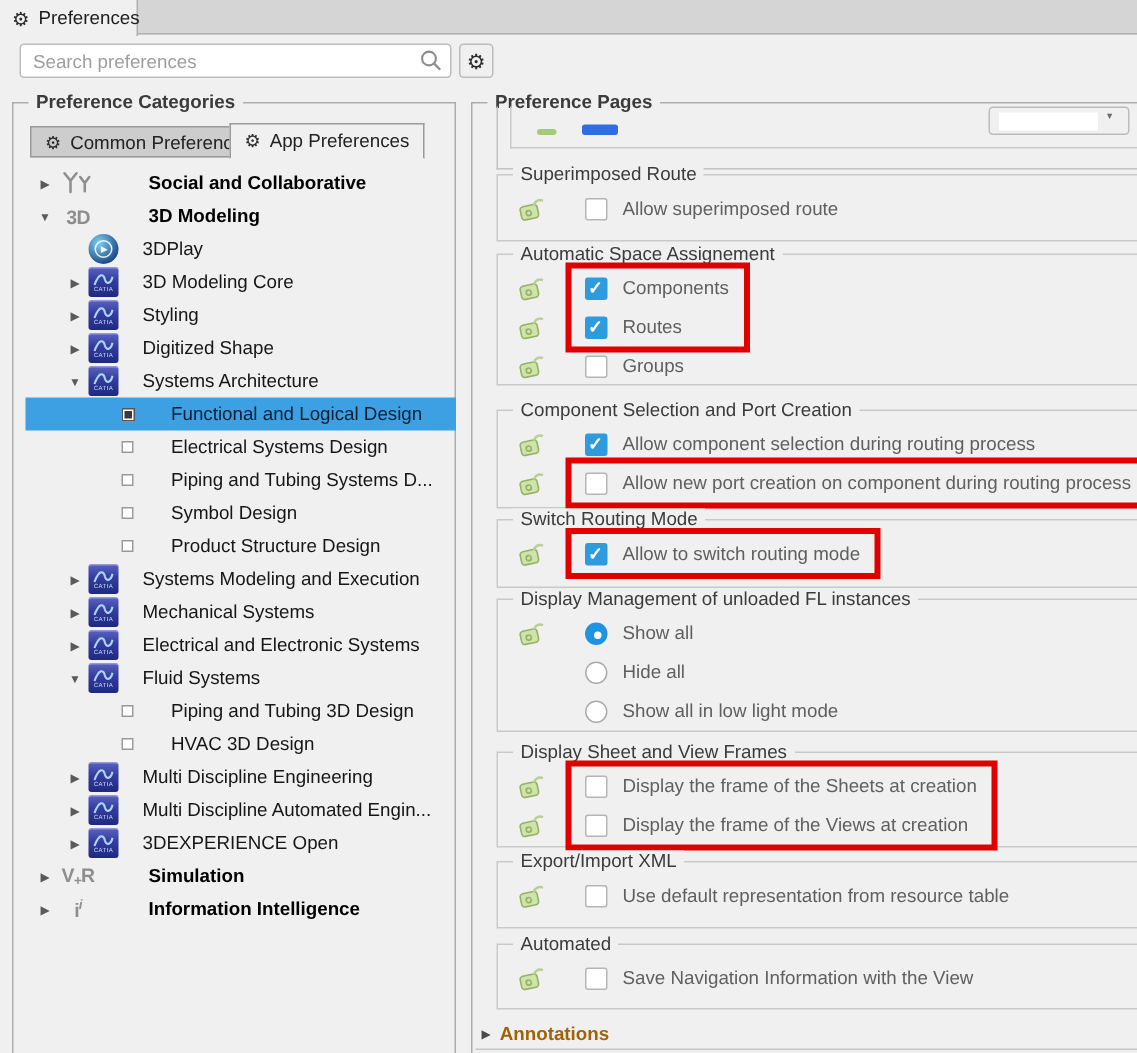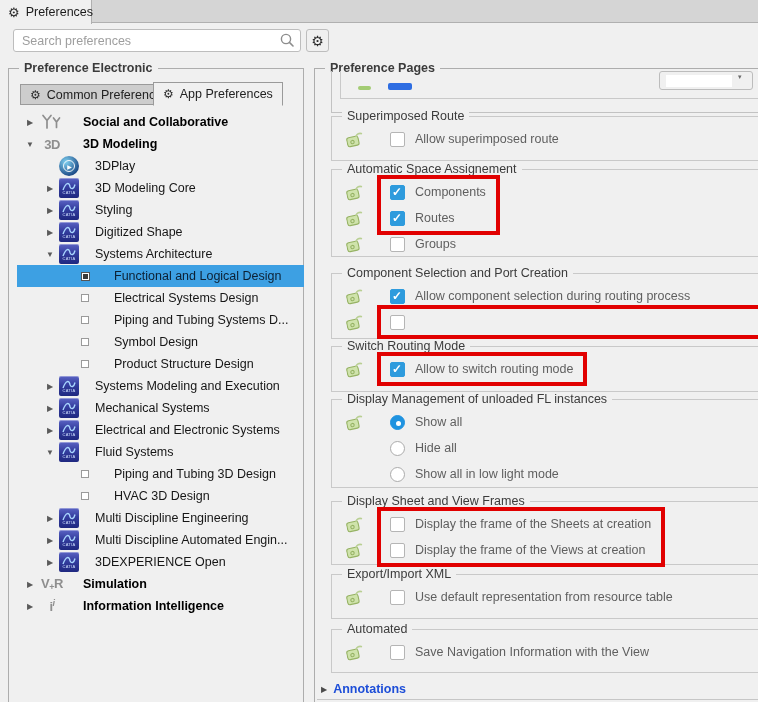--- a/index.html
+++ b/index.html
@@ -33,21 +33,21 @@
   #tab-app { left:144px; top:13px; height:24px; background:#f0f0f0; border:1px solid #9a9a9a; border-bottom-color:#f0f0f0; z-index:2; }
   
   #tree { position:absolute; left:8px; top:42px; width:287px; }
   .trow { display:flex; align-items:center; height:22px; cursor:default; }
   .trow.sel { background:#3da0e3; }
   .trow.sel .tlabel { color:#0c2033;text-align:right; }
   .arrow { width:14px; text-align:center; font-size:8px; color:#5a5a5a; flex:none; }
   .lvl1 { padding-left:6px; }
   .lvl2 { padding-left:26px; }
   .lvl3 { padding-left:62px; }
-  .ticonwrap { width:30px; display:flex; justify-content:center; align-items:center; margin-right:16px; flex:none; }
+  .ticonwrap { width:30px; display:flex; justify-content:center; align-items:center; margin-right:32px; flex:none; }
   .lvl2 .ticonwrap { width:24px; margin-right:14px; }
   .bulletwrap { width:12px; display:flex; justify-content:center; align-items:center; margin-right:23px; flex:none; }
   .bullet { width:8px; height:8px; background:#fff; border:1px solid #9a9a9a; }
   .bullet.filled { width:9px; height:9px; border:1px solid #555; display:flex; align-items:center; justify-content:center; }
   .bullet.filled::after { content:""; width:5px; height:5px; background:#3a3a3a; }
   .tlabel { white-space:nowrap; color:#161616; }
   .tlabel.b { font-weight:bold; color:#000; }
   .tico { color:#8e8e8e; font-weight:bold; font-size:13px; letter-spacing:-0.5px; }
   .tico .plus { font-size:9px; vertical-align:-2px; }
   .tico sup { font-style:italic; font-size:9px; }
@@ -73,21 +73,21 @@
   .partial { position:absolute; left:16px; top:2px; width:470px; height:42px; border-left:1px solid #c2c2c2; border-bottom:1px solid #c2c2c2; }
   .partial-inner { position:absolute; left:8px; top:0; width:462px; height:28px; border-left:1px solid #c9c9c9; border-bottom:1px solid #c9c9c9; }
   .dash-green { position:absolute; left:17px; top:15px; width:13px; height:4px; background:#a3cc74; border-radius:2px; }
   .dash-blue { position:absolute; left:47px; top:12px; width:24px; height:7px; background:#2e6de2; border-radius:2px; }
   .spinbox { position:absolute; left:318px; top:0; width:94px; height:19px; border:1px solid #bcbcbc; border-radius:3px; background:#f0f0f0; }
   .spinfield { position:absolute; left:6px; top:3px; width:66px; height:12px; background:#fff; }
   .spinarrow { position:absolute; left:78px; top:1px; font-size:7px; color:#6a6a6a; }
   
   .annot { position:absolute; left:6px; top:613px; display:flex; align-items:center; gap:6px; }
   .annot .arrow { width:auto; font-size:8px; color:#4a4a4a; }
-  .annot-label { font-weight:bold; color:#1d4ed8; }
+  .annot-label { font-weight:bold; color:#a16207; }
   .annot-line { position:absolute; left:2px; top:630px; width:520px; border-top:1px solid #c6c6c6; }
 </style>
 </head>
 <body>
 
 <div class="tabstrip"></div>
 <div class="wintab">
   <span class="gear">⚙</span>
   <span>Preferences</span>
 </div>
@@ -99,21 +99,21 @@
         <circle cx="7" cy="7" r="4.6" fill="none" stroke="#8d8d8d" stroke-width="1.4"></circle>
         <line x1="10.4" y1="10.4" x2="14" y2="14" stroke="#8d8d8d" stroke-width="1.6" stroke-linecap="round"></line>
       </svg>
   </span>
 </div>
 <div class="gearbtn">
     <span>⚙</span>
   </div>
 
 <div class="fset" id="leftpanel">
-  <span class="flegend">Preference Electronic</span>
+  <span class="flegend">Preference Categories</span>
   <div class="ptab" id="tab-common">
     <span class="gear">⚙</span>
     <span>Common Preferences</span>
   </div>
   <div class="ptab" id="tab-app">
     <span class="gear">⚙</span>
     <span>App Preferences</span>
   </div>
   <div id="tree">
       <div class="trow lvl1">
@@ -416,20 +416,21 @@
         </div>
         <div class="prow">
           <span class="lockwrap">
             <svg width="18" height="15" viewBox="0 0 18 15" style="transform:rotate(-12deg)">
               <rect x="0.8" y="4.5" width="11.5" height="9" rx="2.2" fill="#cfe3ab" stroke="#96b264" stroke-width="1.1"></rect>
               <circle cx="6" cy="9.5" r="1.7" fill="none" stroke="#96b264" stroke-width="1.1"></circle>
               <path d="M10.5 5 a4.2 4.2 0 0 1 6.5 -1.6" fill="none" stroke="#b9cf93" stroke-width="1.6"></path>
             </svg>
           </span>
           <span class="cb"></span>
+          <span class="plabel">Allow new port creation on component during routing process</span>
         </div>
         <div class="redbox" style="top: 31px; left: 45px; width: 391px; height: 34px;"></div>
       </div>
       <div class="grp" style="top: 277px; height: 46px;">
         <span class="glegend">Switch Routing Mode</span>
         <div class="prow">
           <span class="lockwrap">
             <svg width="18" height="15" viewBox="0 0 18 15" style="transform:rotate(-12deg)">
               <rect x="0.8" y="4.5" width="11.5" height="9" rx="2.2" fill="#cfe3ab" stroke="#96b264" stroke-width="1.1"></rect>
               <circle cx="6" cy="9.5" r="1.7" fill="none" stroke="#96b264" stroke-width="1.1"></circle>

